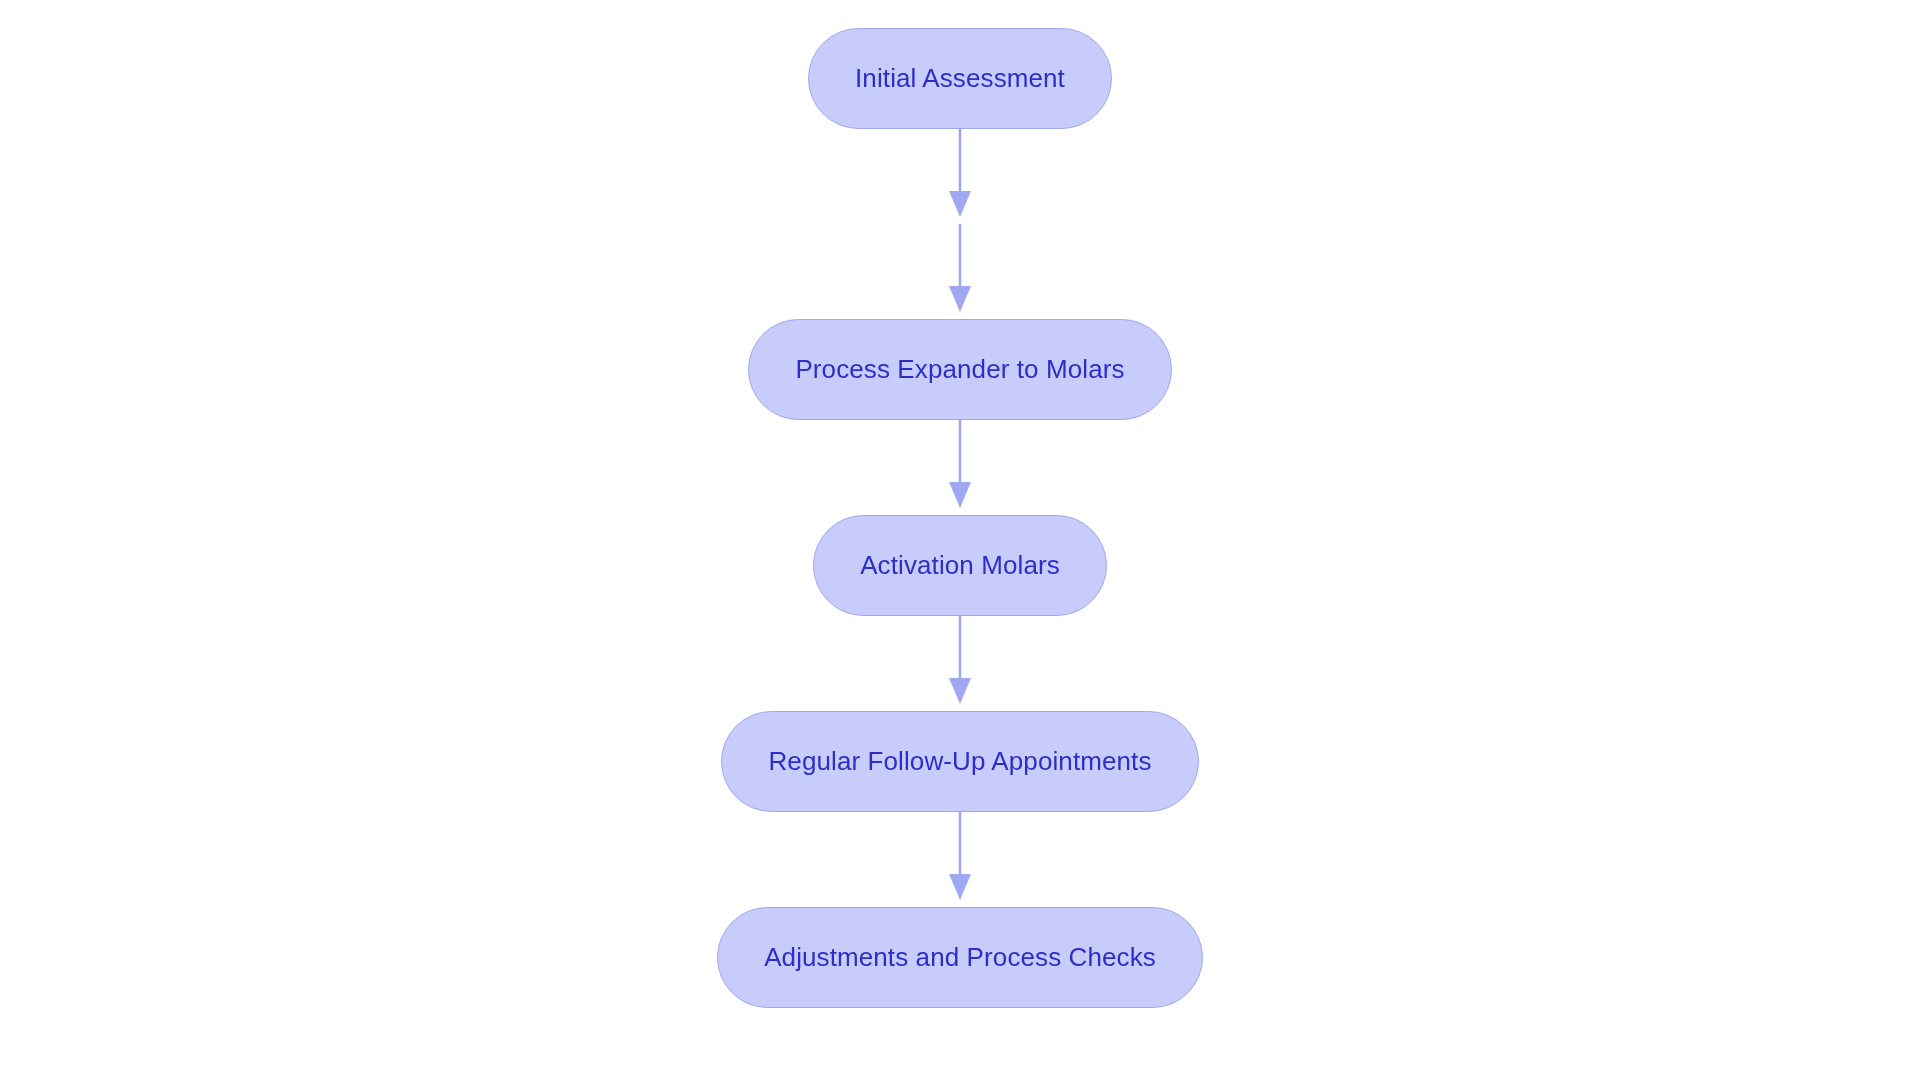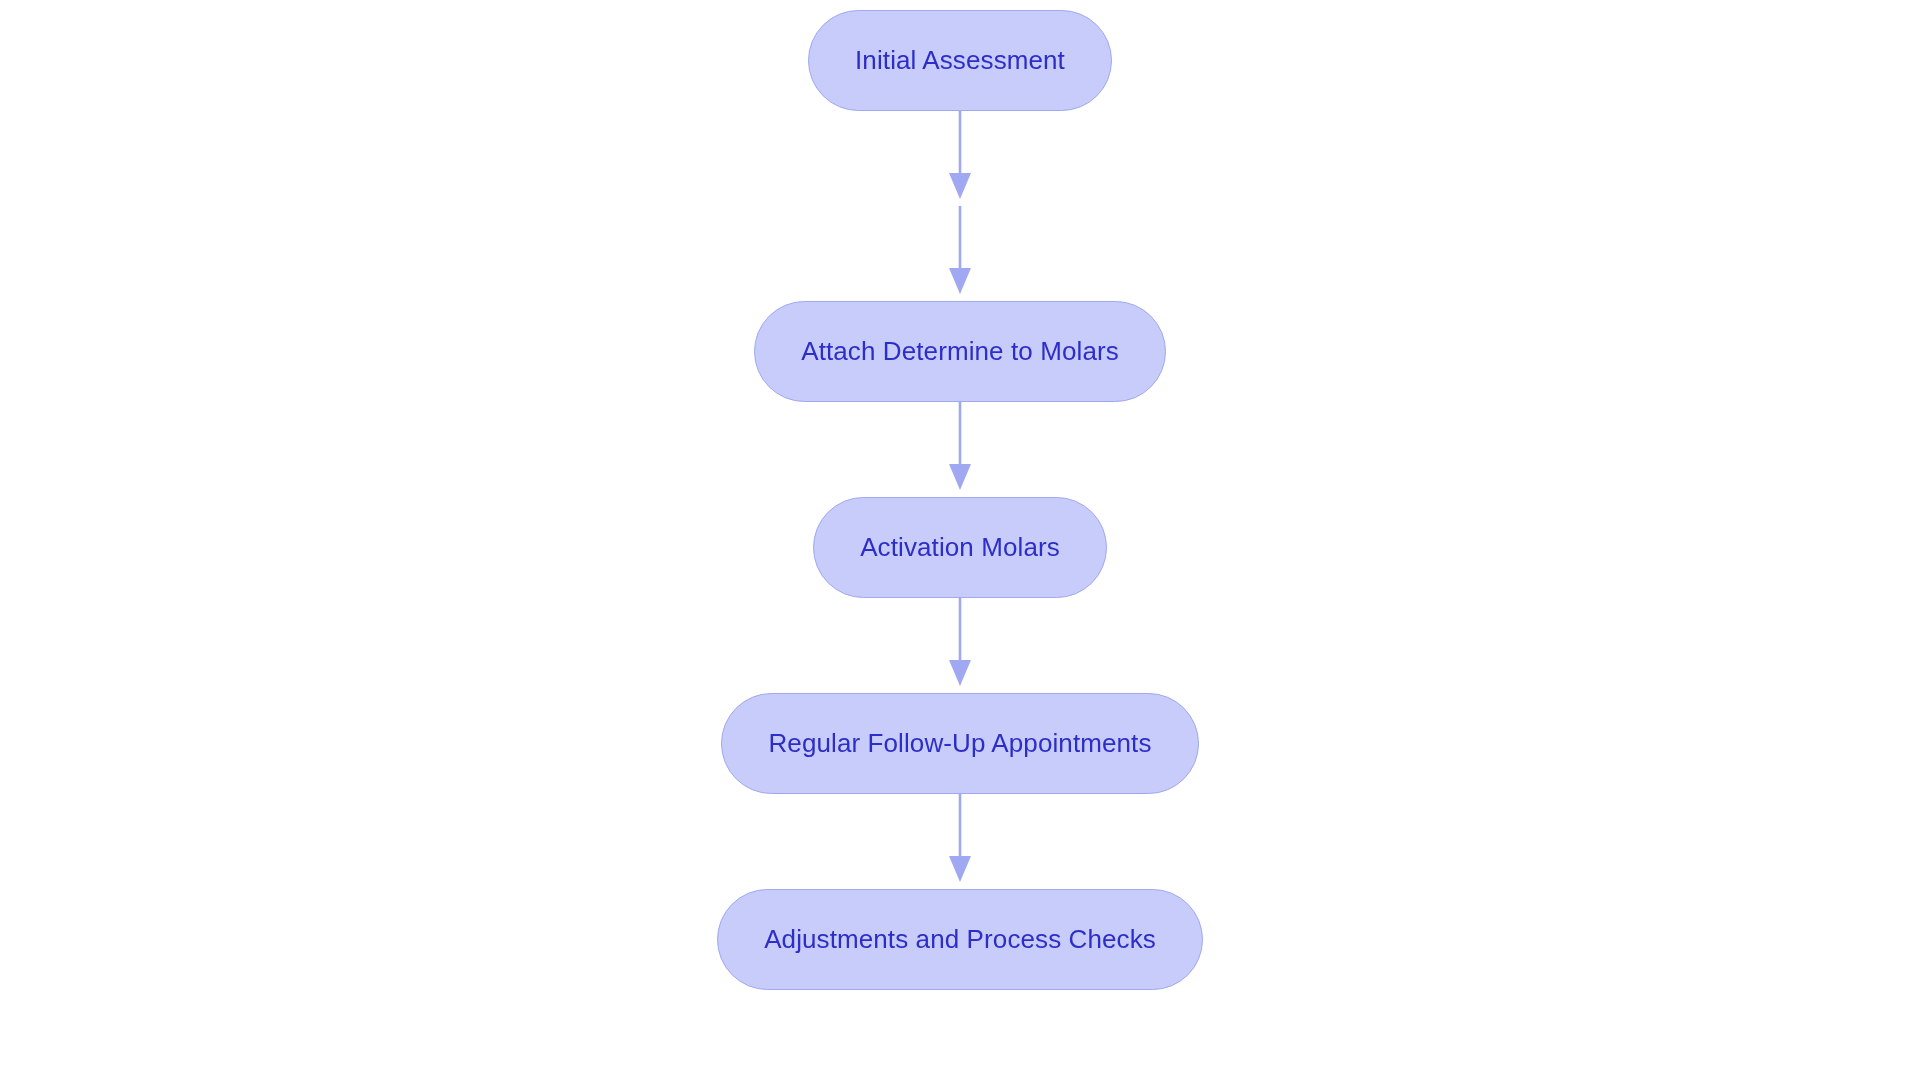--- a/index.html
+++ b/index.html
@@ -25,21 +25,21 @@
   .flow-chain {
     position: absolute;
     left: 0;
     top: 0;
     width: 1920px;
     height: 1083px;
     display: flex;
     flex-direction: column;
     align-items: center;
     justify-content: flex-start;
-    padding-top: 10px;
+    padding-top: 28px;
     box-sizing: border-box;
   }
 
   .flow-node {
     position: relative;
     box-sizing: border-box;
     height: 101px;
     border-radius: 52px;
     background: #c8ccfa;
     border: 1.6px solid #9fa8f0;
@@ -92,21 +92,21 @@
 
 
     <div class="flow-connector">
       <svg viewBox="0 0 40 95" xmlns="http://www.w3.org/2000/svg" aria-hidden="true">
         <line x1="20" y1="0" x2="20" y2="68" stroke="#9fa8f0" stroke-width="2.6"></line>
         <polygon points="20,88 9,62 31,62" fill="#9fa8f0"></polygon>
       </svg>
     </div>
 
     <div class="flow-node">
-      <span class="flow-node-label">Attach Determine to Molars</span>
+      <span class="flow-node-label">Process Expander to Molars</span>
     </div>
 
     <div class="flow-connector">
       <svg viewBox="0 0 40 95" xmlns="http://www.w3.org/2000/svg" aria-hidden="true">
         <line x1="20" y1="0" x2="20" y2="68" stroke="#9fa8f0" stroke-width="2.6"></line>
         <polygon points="20,88 9,62 31,62" fill="#9fa8f0"></polygon>
       </svg>
     </div>
 
     <div class="flow-node">

